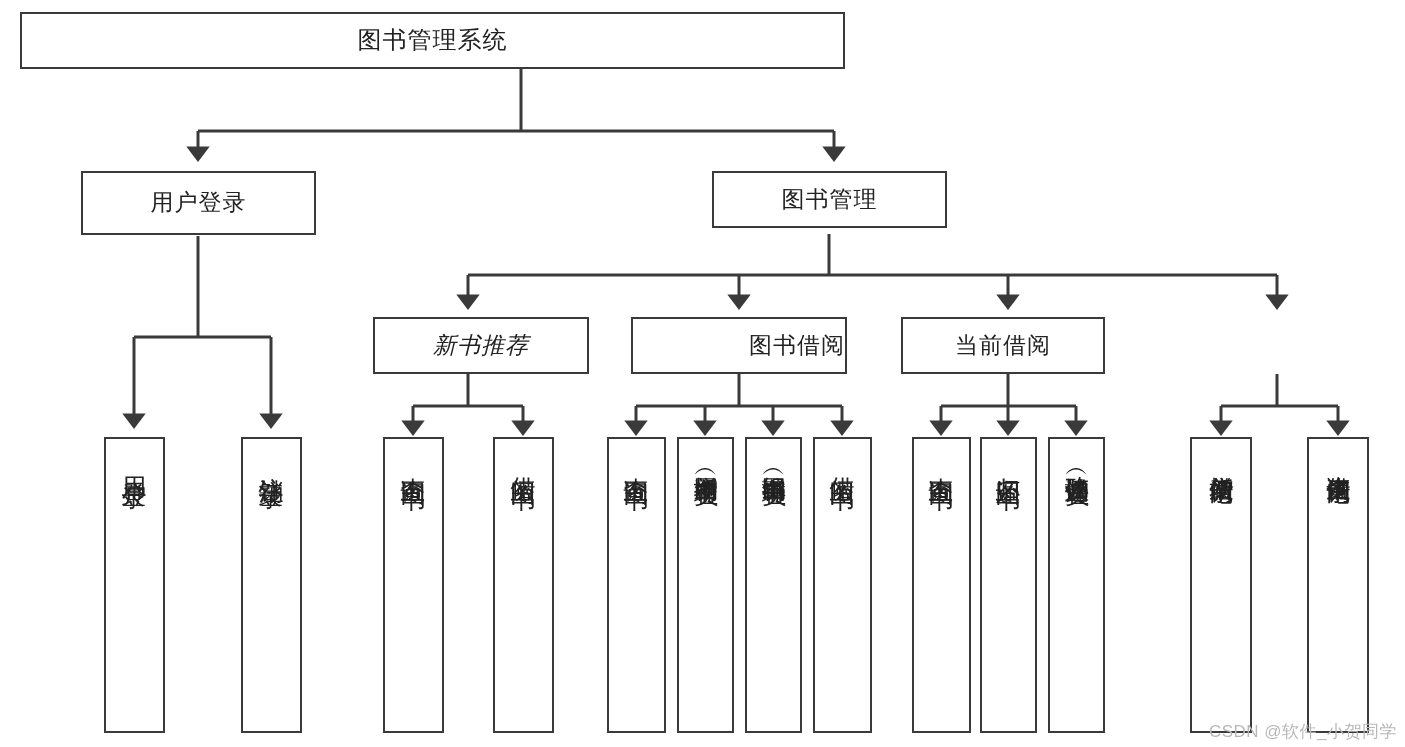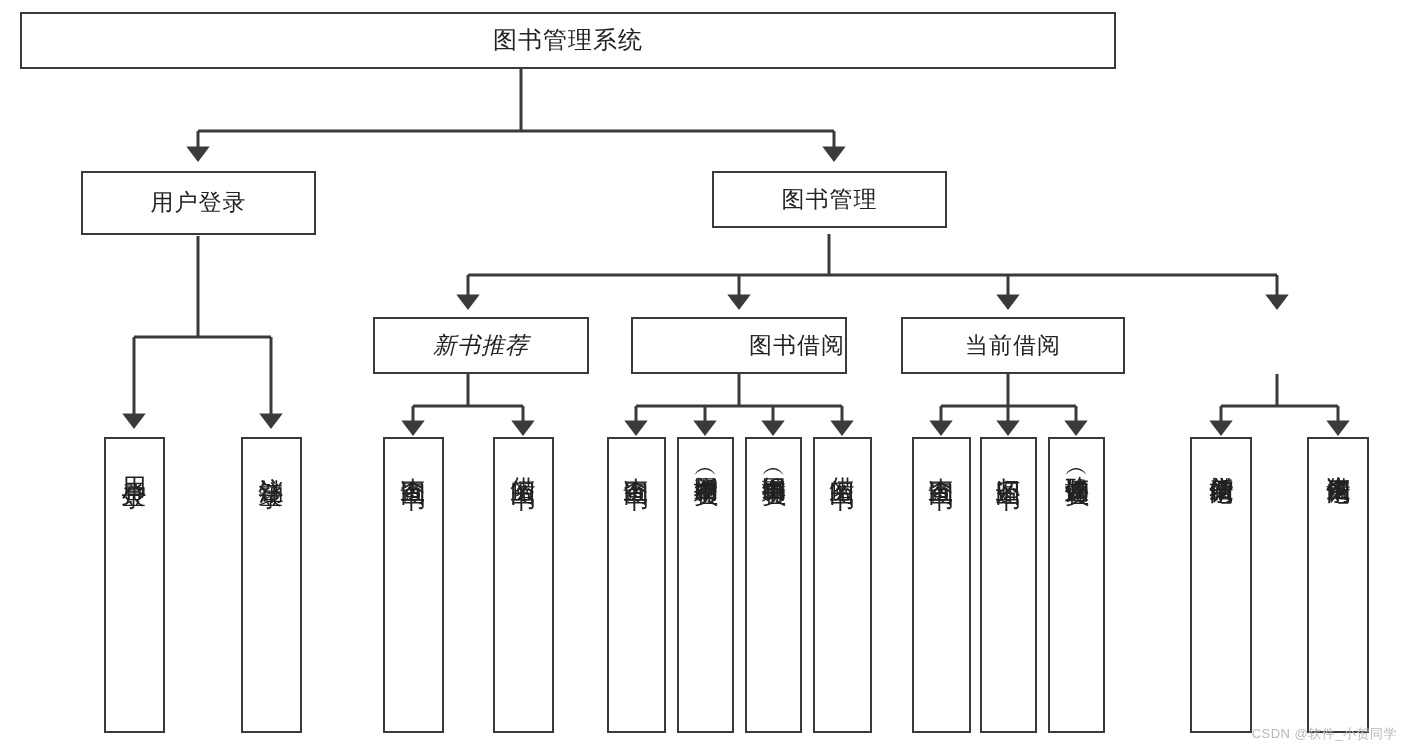--- a/index.html
+++ b/index.html
@@ -69,21 +69,21 @@
     white-space: nowrap;
   }
   .node.vert.tall-text .node-label {
     font-size: 24px;
     letter-spacing: 1px;
   }
   .watermark {
     position: absolute;
     right: 8px;
     bottom: 4px;
-    font-size: 13px;
+    font-size: 17px;
     color: #b8b8b8;
     letter-spacing: 0.5px;
     z-index: 3;
     white-space: nowrap;
     font-family: "Liberation Sans", "DejaVu Sans", sans-serif;
   }
 </style>
 </head>
 <body>
 
@@ -132,41 +132,41 @@
       <path d="M1008,406 L1008,430" marker-end="url(#arrowhead)"></path>
       <path d="M1076,406 L1076,430" marker-end="url(#arrowhead)"></path>
 
       <path d="M1277,374 L1277,406"></path>
       <path d="M1221,406 L1338,406"></path>
       <path d="M1221,406 L1221,430" marker-end="url(#arrowhead)"></path>
       <path d="M1338,406 L1338,430" marker-end="url(#arrowhead)"></path>
     </g>
   </svg>
 
-  <div class="node horiz title" style="left:20px; top:12px; width:1096px; height:57px;">
+  <div class="node horiz title" style="left:20px; top:12px; width:825px; height:57px;">
     <span class="node-label">图书管理系统</span>
   </div>
 
   <div class="node horiz" style="left:81px; top:171px; width:235px; height:64px;">
     <span class="node-label">用户登录</span>
   </div>
 
   <div class="node horiz" style="left:712px; top:171px; width:235px; height:57px;">
     <span class="node-label">图书管理</span>
   </div>
 
   <div class="node horiz" style="left:373px; top:317px; width:216px; height:57px;font-style:italic;">
     <span class="node-label">新书推荐</span>
   </div>
 
   <div class="node horiz" style="left:631px; top:317px; width:216px; height:57px;justify-content:flex-end;">
     <span class="node-label">图书借阅</span>
   </div>
 
-  <div class="node horiz" style="left:901px; top:317px; width:224px; height:57px;">
+  <div class="node horiz" style="left:901px; top:317px; width:204px; height:57px;">
     <span class="node-label">当前借阅</span>
   </div>
 
 
   <div class="node vert" style="left:104px; top:437px; width:61px; height:296px;">
     <span class="node-label">用户登录</span>
   </div>
 
   <div class="node vert" style="left:241px; top:437px; width:61px; height:296px;">
     <span class="node-label">注销登录</span>

